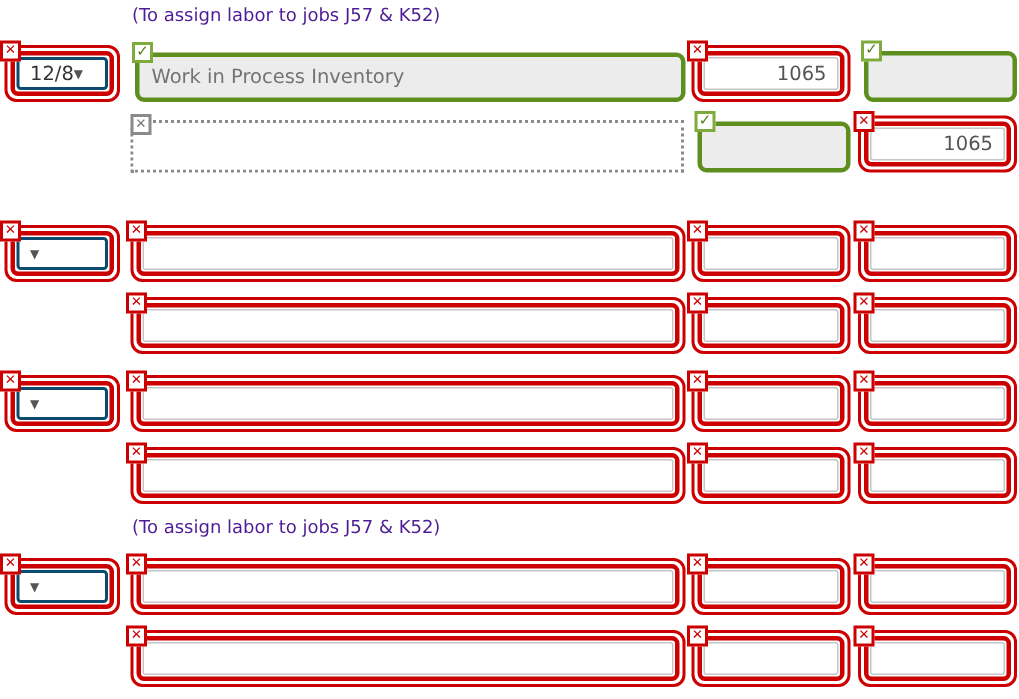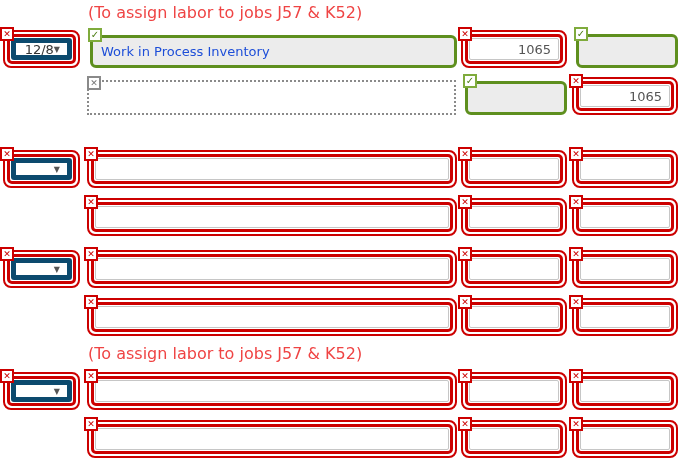--- a/index.html
+++ b/index.html
@@ -9,21 +9,21 @@
     --check-green:#4c7d12;
     --neutral-gray:#8a8a8a;
     --field-fill:#ececec;
   }
   html,body{margin:0;padding:0;background:#fff;}
   .screen{
     position:relative;width:679px;height:466px;background:#fff;overflow:hidden;
     font-family:"DejaVu Sans","Liberation Sans",sans-serif;
   }
   .caption{
-    position:absolute;left:88px;font-size:16px;color:#ef4444;white-space:nowrap;
+    position:absolute;left:88px;font-size:12px;color:#4c1d95;white-space:nowrap;
   }
   .row{position:absolute;left:0;width:679px;height:40px;}
   .cell{position:absolute;top:0;}
 
   
   .c-date   {left:3px;   width:77px;}
   .c-acct   {left:87px;  width:370px;}
   .c-acct-g {left:90px;  width:367px; top:5px; height:33px;}
   .c-acct-d {left:87px;  width:369px; top:3px; height:35px;}
   .c-deb    {left:461px; width:106px;}
@@ -43,34 +43,34 @@
   .field{
     height:100%;width:100%;border:1px solid #c6c6c6;border-radius:2px;
     background:#fff;box-sizing:border-box;display:flex;align-items:center;
     font-size:13px;color:#555;overflow:hidden;padding-left:48px;
   }
   .field.amount{justify-content:flex-end;padding-right:7px;}
   .field.acct{padding-left:8px;}
 
   
   .selectbox{
-    height:100%;width:100%;border:5px solid #0c4a6e;border-radius:3px;
+    height:100%;width:100%;border:2px solid #0c4a6e;border-radius:3px;
     background:#fff;box-sizing:border-box;display:flex;align-items:center;
-    justify-content:flex-end;padding:0 7px;font-size:13px;color:#333;
+    justify-content:flex-start;padding:0 7px;font-size:13px;color:#333;
   }
   .selectbox .arrow{font-size:8px;color:#555;}
 
   
   .greenbox{
     border:3px solid var(--correct-green);border-radius:6px;
     background:var(--field-fill);box-sizing:border-box;
   }
   .gfield{
     height:100%;width:100%;box-sizing:border-box;display:flex;align-items:center;
-    padding-left:8px;font-size:13px;color:#1d4ed8;overflow:hidden;
+    padding-left:8px;font-size:13px;color:#737373;overflow:hidden;
   }
 
   
   .dashbox{
     border:2px dotted var(--neutral-gray);background:#fff;box-sizing:border-box;
   }
 
   
   .badge{
     position:absolute;width:14px;height:14px;background:#fff;z-index:3;

